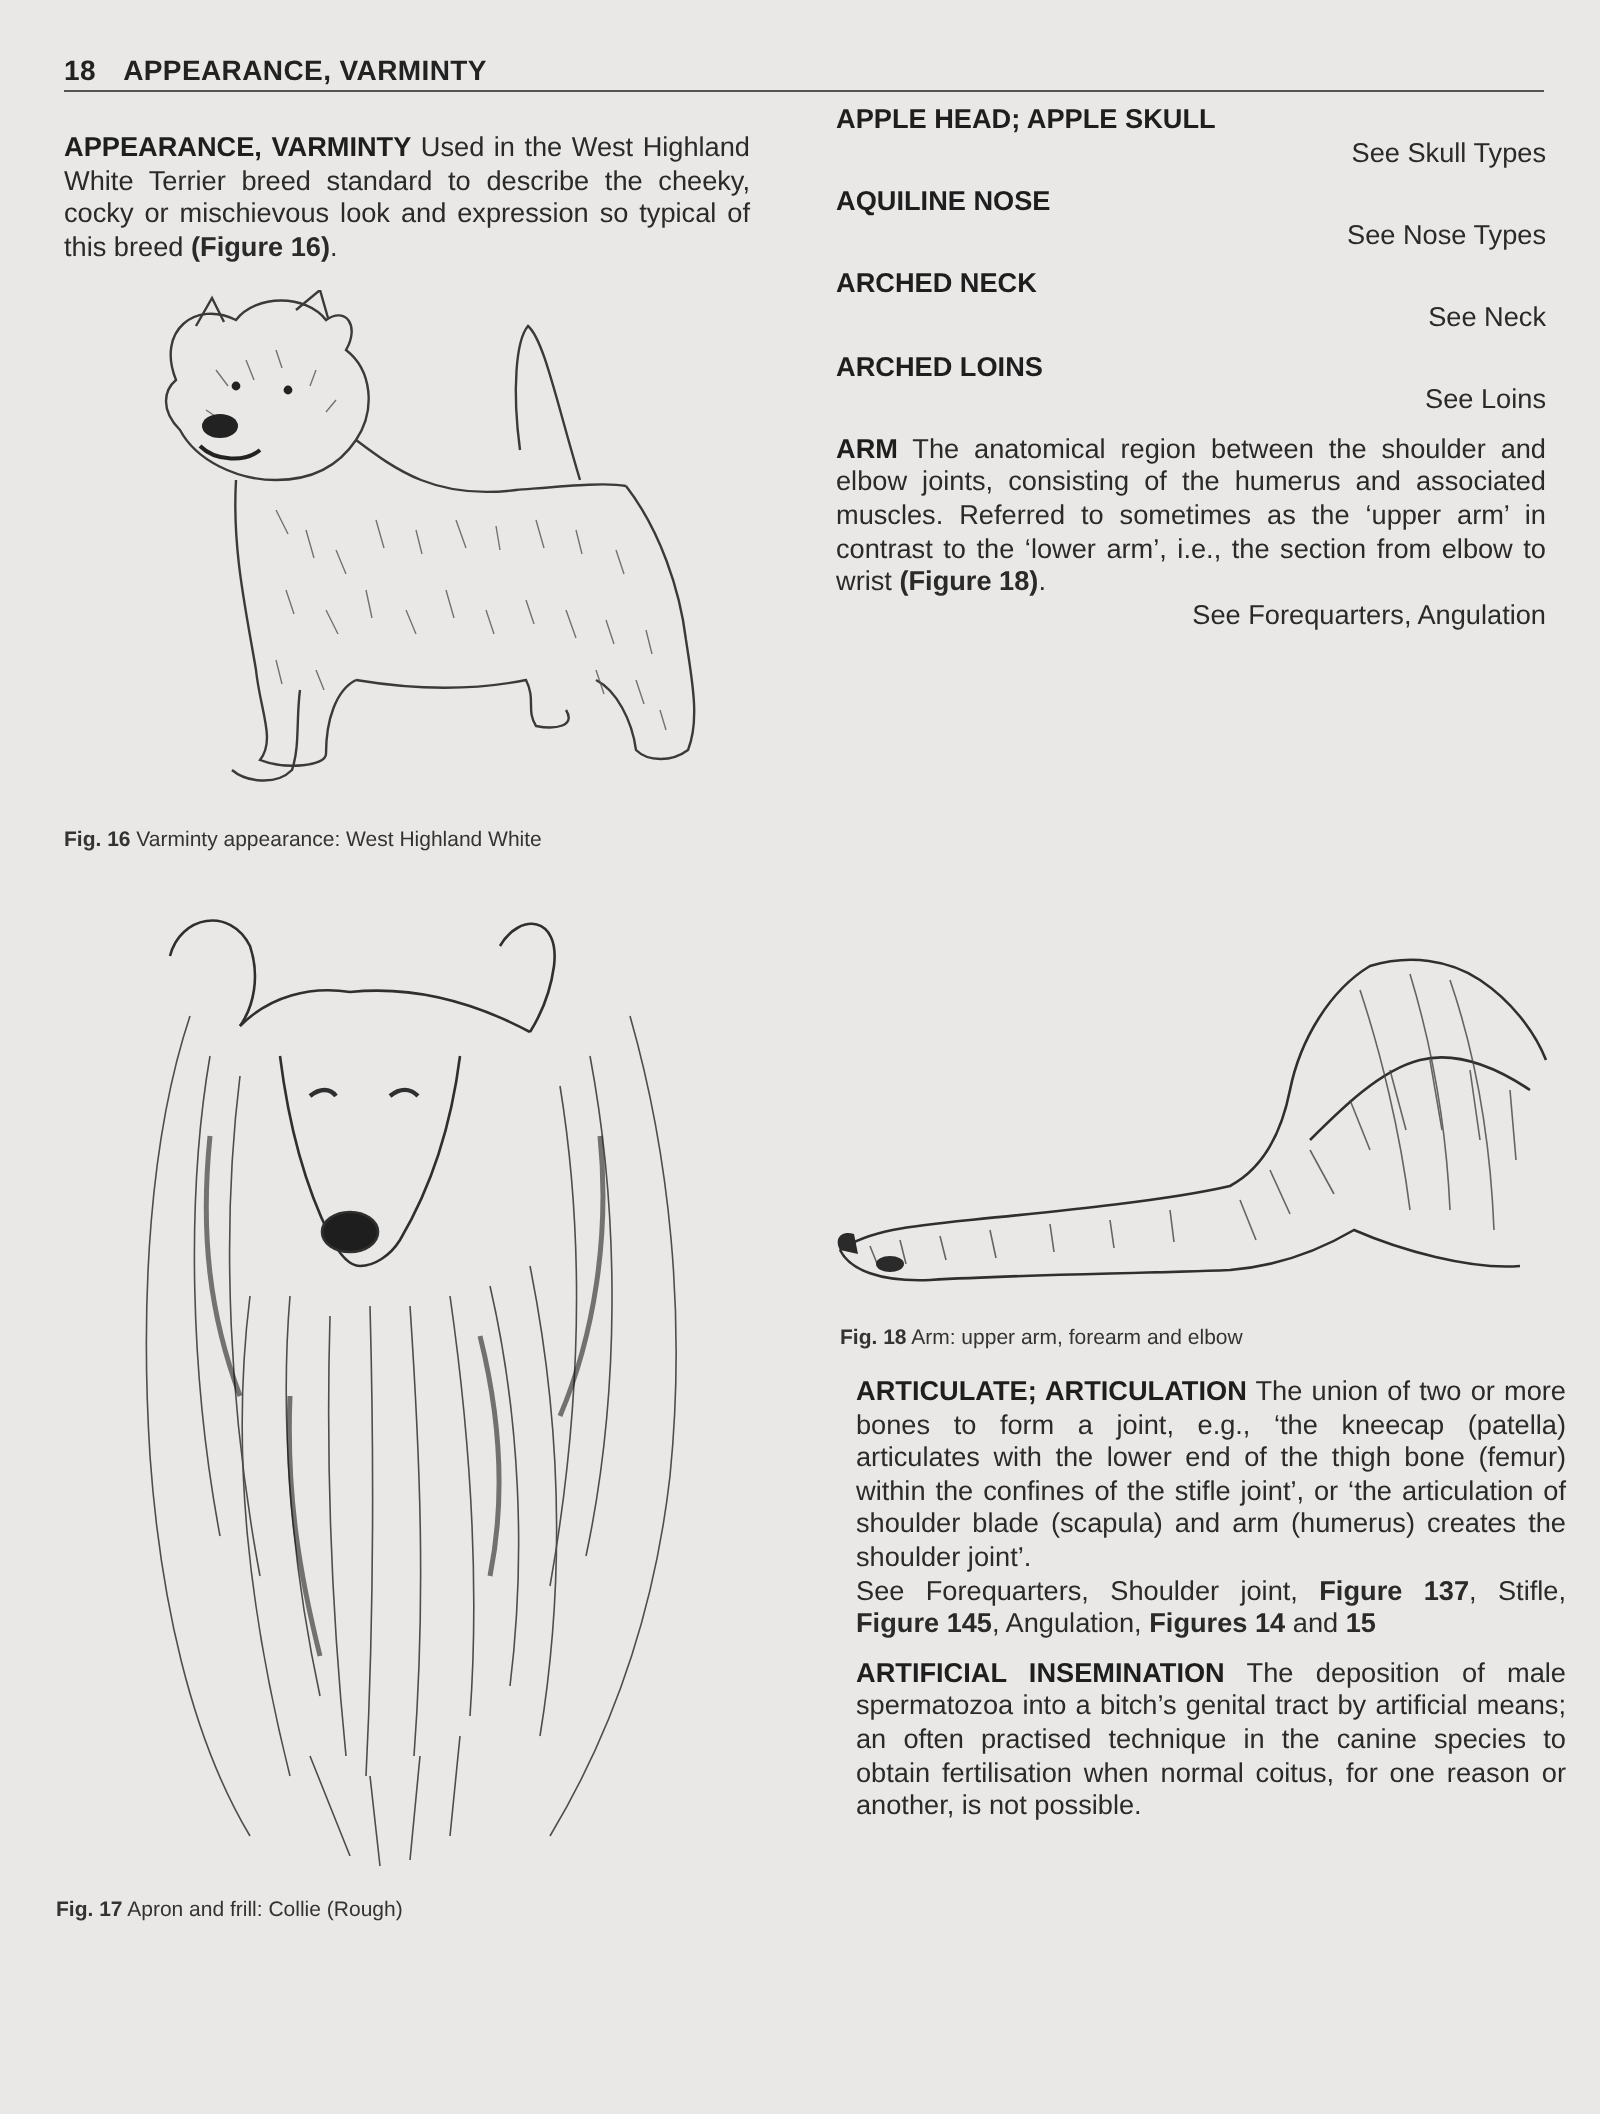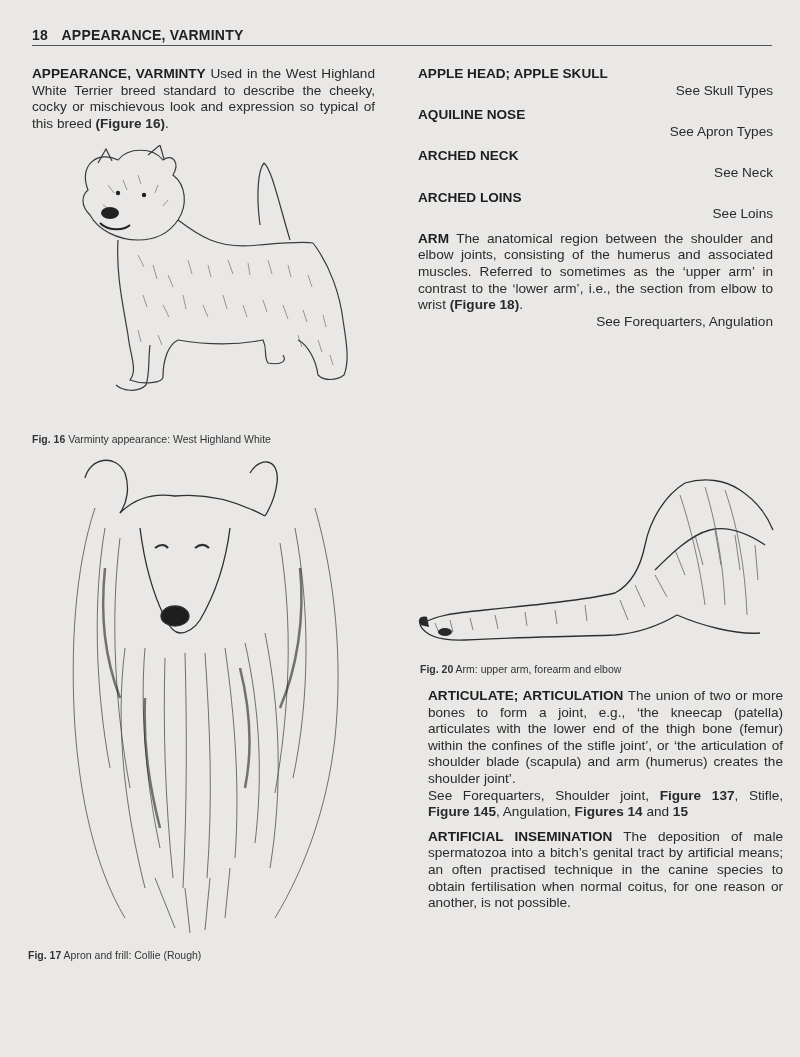--- a/index.html
+++ b/index.html
@@ -13,21 +13,21 @@
   .page { position: absolute; left: 0; top: 0; width: 800px; height: 1057px; }
   .running-head {
     position: absolute; left: 32px; top: 27px; width: 740px;
     border-bottom: 1.5px solid #555;
     font-weight: bold; font-size: 14px; letter-spacing: 0.2px;
     padding-bottom: 2px; color: #222;
   }
   .running-head .pno { margin-right: 10px; margin-top: 36px; }
   .col { position: absolute; }
   .col-left { left: 32px; top: 66px; width: 343px; }
-  .col-right { left: 418px; top: 66px; width: 355px; }
+  .col-right { left: 418px; top: 52px; width: 355px; }
   .entry { font-size: 13.6px; line-height: 16.6px; margin: 0 0 8px 0; text-align: justify; }
   .entry .hw { font-weight: bold; color: #1e1e1e; }
   .entry .fig-ref { font-weight: bold; margin-top: 44px; }
   .entry .see { display: block; text-align: right; }
   .caption { position: absolute; font-size: 10.5px; color: #333; }
   .caption .fig-label { font-weight: bold; }
   .illus { position: absolute; }
   svg { display: block; }
 </style>
 </head>
@@ -64,21 +64,21 @@
         <path d="M70,110 l6,12 M85,120 l4,14 M100,130 l5,12 M120,115 l4,14 M140,120 l3,12 M160,115 l5,14 M180,118 l2,12 M200,115 l4,14 M220,120 l3,12 M240,130 l4,12"></path>
         <path d="M75,150 l4,12 M95,160 l6,12 M115,150 l3,14 M135,160 l5,12 M155,150 l4,14 M175,160 l4,12 M195,155 l4,12 M215,160 l5,14 M235,165 l4,12 M255,170 l3,12"></path>
         <path d="M70,185 l3,12 M90,190 l4,10 M230,190 l4,12 M250,195 l4,12 M262,210 l3,10"></path>
       </g>
       <ellipse cx="42" cy="68" rx="9" ry="6" fill="#222"></ellipse>
       <circle cx="50" cy="48" r="2.2" fill="#222"></circle>
       <circle cx="76" cy="50" r="2.2" fill="#222"></circle>
       <path d="M32,78 C40,86 55,86 62,80" stroke="#222" stroke-width="2" fill="none"></path>
     </svg>
   </div>
-  <div class="caption" style="left:32px; top:433px;">
+  <div class="caption" style="left:32px; top:414px;">
     <span class="fig-label">Fig. 16</span><span> Varminty appearance: West Highland White</span>
   </div>
 
   <div class="illus" style="left:65px; top:448px;">
     <svg width="285" height="490" viewBox="0 0 285 490">
       <g fill="none" stroke="#2f2f2f" stroke-width="1.3">
         <path d="M20,30 C25,10 50,5 60,25 C65,40 62,55 55,65"></path>
         <path d="M185,25 C195,8 215,10 212,35 C210,50 205,60 200,68"></path>
         <path d="M55,65 C70,50 90,45 110,48 C140,45 170,52 200,68"></path>
         <path d="M75,80 C80,120 90,150 100,170 C105,180 110,185 115,185"></path>
@@ -109,21 +109,21 @@
     <span class="fig-label">Fig. 17</span><span> Apron and frill: Collie (Rough)</span>
   </div>
 
   <div class="col col-right">
     <p class="entry">
       <span class="hw">APPLE HEAD; APPLE SKULL</span>
       <span class="see">See Skull Types</span>
     </p>
     <p class="entry">
       <span class="hw">AQUILINE NOSE</span>
-      <span class="see">See Apron Types</span>
+      <span class="see">See Nose Types</span>
     </p>
     <p class="entry">
       <span class="hw">ARCHED NECK</span>
       <span class="see">See Neck</span>
     </p>
     <p class="entry">
       <span class="hw">ARCHED LOINS</span>
       <span class="see">See Loins</span>
     </p>
     <p class="entry">
@@ -144,21 +144,21 @@
         <path d="M205,125 l8,20 M220,110 l10,22 M240,100 l12,22 M260,75 l10,25 M280,60 l8,30 M300,55 l6,35 M320,60 l5,35 M340,70 l3,35"></path>
         <path d="M265,20 C275,50 285,90 290,130 M290,12 C300,45 308,85 310,130 M310,15 C322,50 330,90 332,140"></path>
       </g>
       <g fill="#2a2a2a">
         <path d="M5,150 C2,145 5,140 12,142 L14,152 Z"></path>
         <ellipse cx="30" cy="157" rx="7" ry="4"></ellipse>
       </g>
     </svg>
   </div>
   <div class="caption" style="left:420px; top:663px;">
-    <span class="fig-label">Fig. 20</span><span> Arm: upper arm, forearm and elbow</span>
+    <span class="fig-label">Fig. 18</span><span> Arm: upper arm, forearm and elbow</span>
   </div>
 
   <div class="col" style="left:428px; top:688px; width:355px;">
     <p class="entry">
       <span class="hw">ARTICULATE; ARTICULATION</span><span> The union of two or more bones to form a joint, e.g., ‘the kneecap (patella) articulates with the lower end of the thigh bone (femur) within the confines of the stifle joint’, or ‘the articulation of shoulder blade (scapula) and arm (humerus) creates the shoulder joint’.</span>
       <span class="see" style="text-align:justify"><span>See Forequarters, Shoulder joint, </span><b>Figure 137</b><span>, Stifle, </span><b>Figure 145</b><span>, Angulation, </span><b>Figures 14</b><span> and </span><b>15</b></span>
     </p>
     <p class="entry">
       <span class="hw">ARTIFICIAL INSEMINATION</span><span> The deposition of male spermatozoa into a bitch’s genital tract by artificial means; an often practised technique in the canine species to obtain fertilisation when normal coitus, for one reason or another, is not possible.</span>
     </p>

